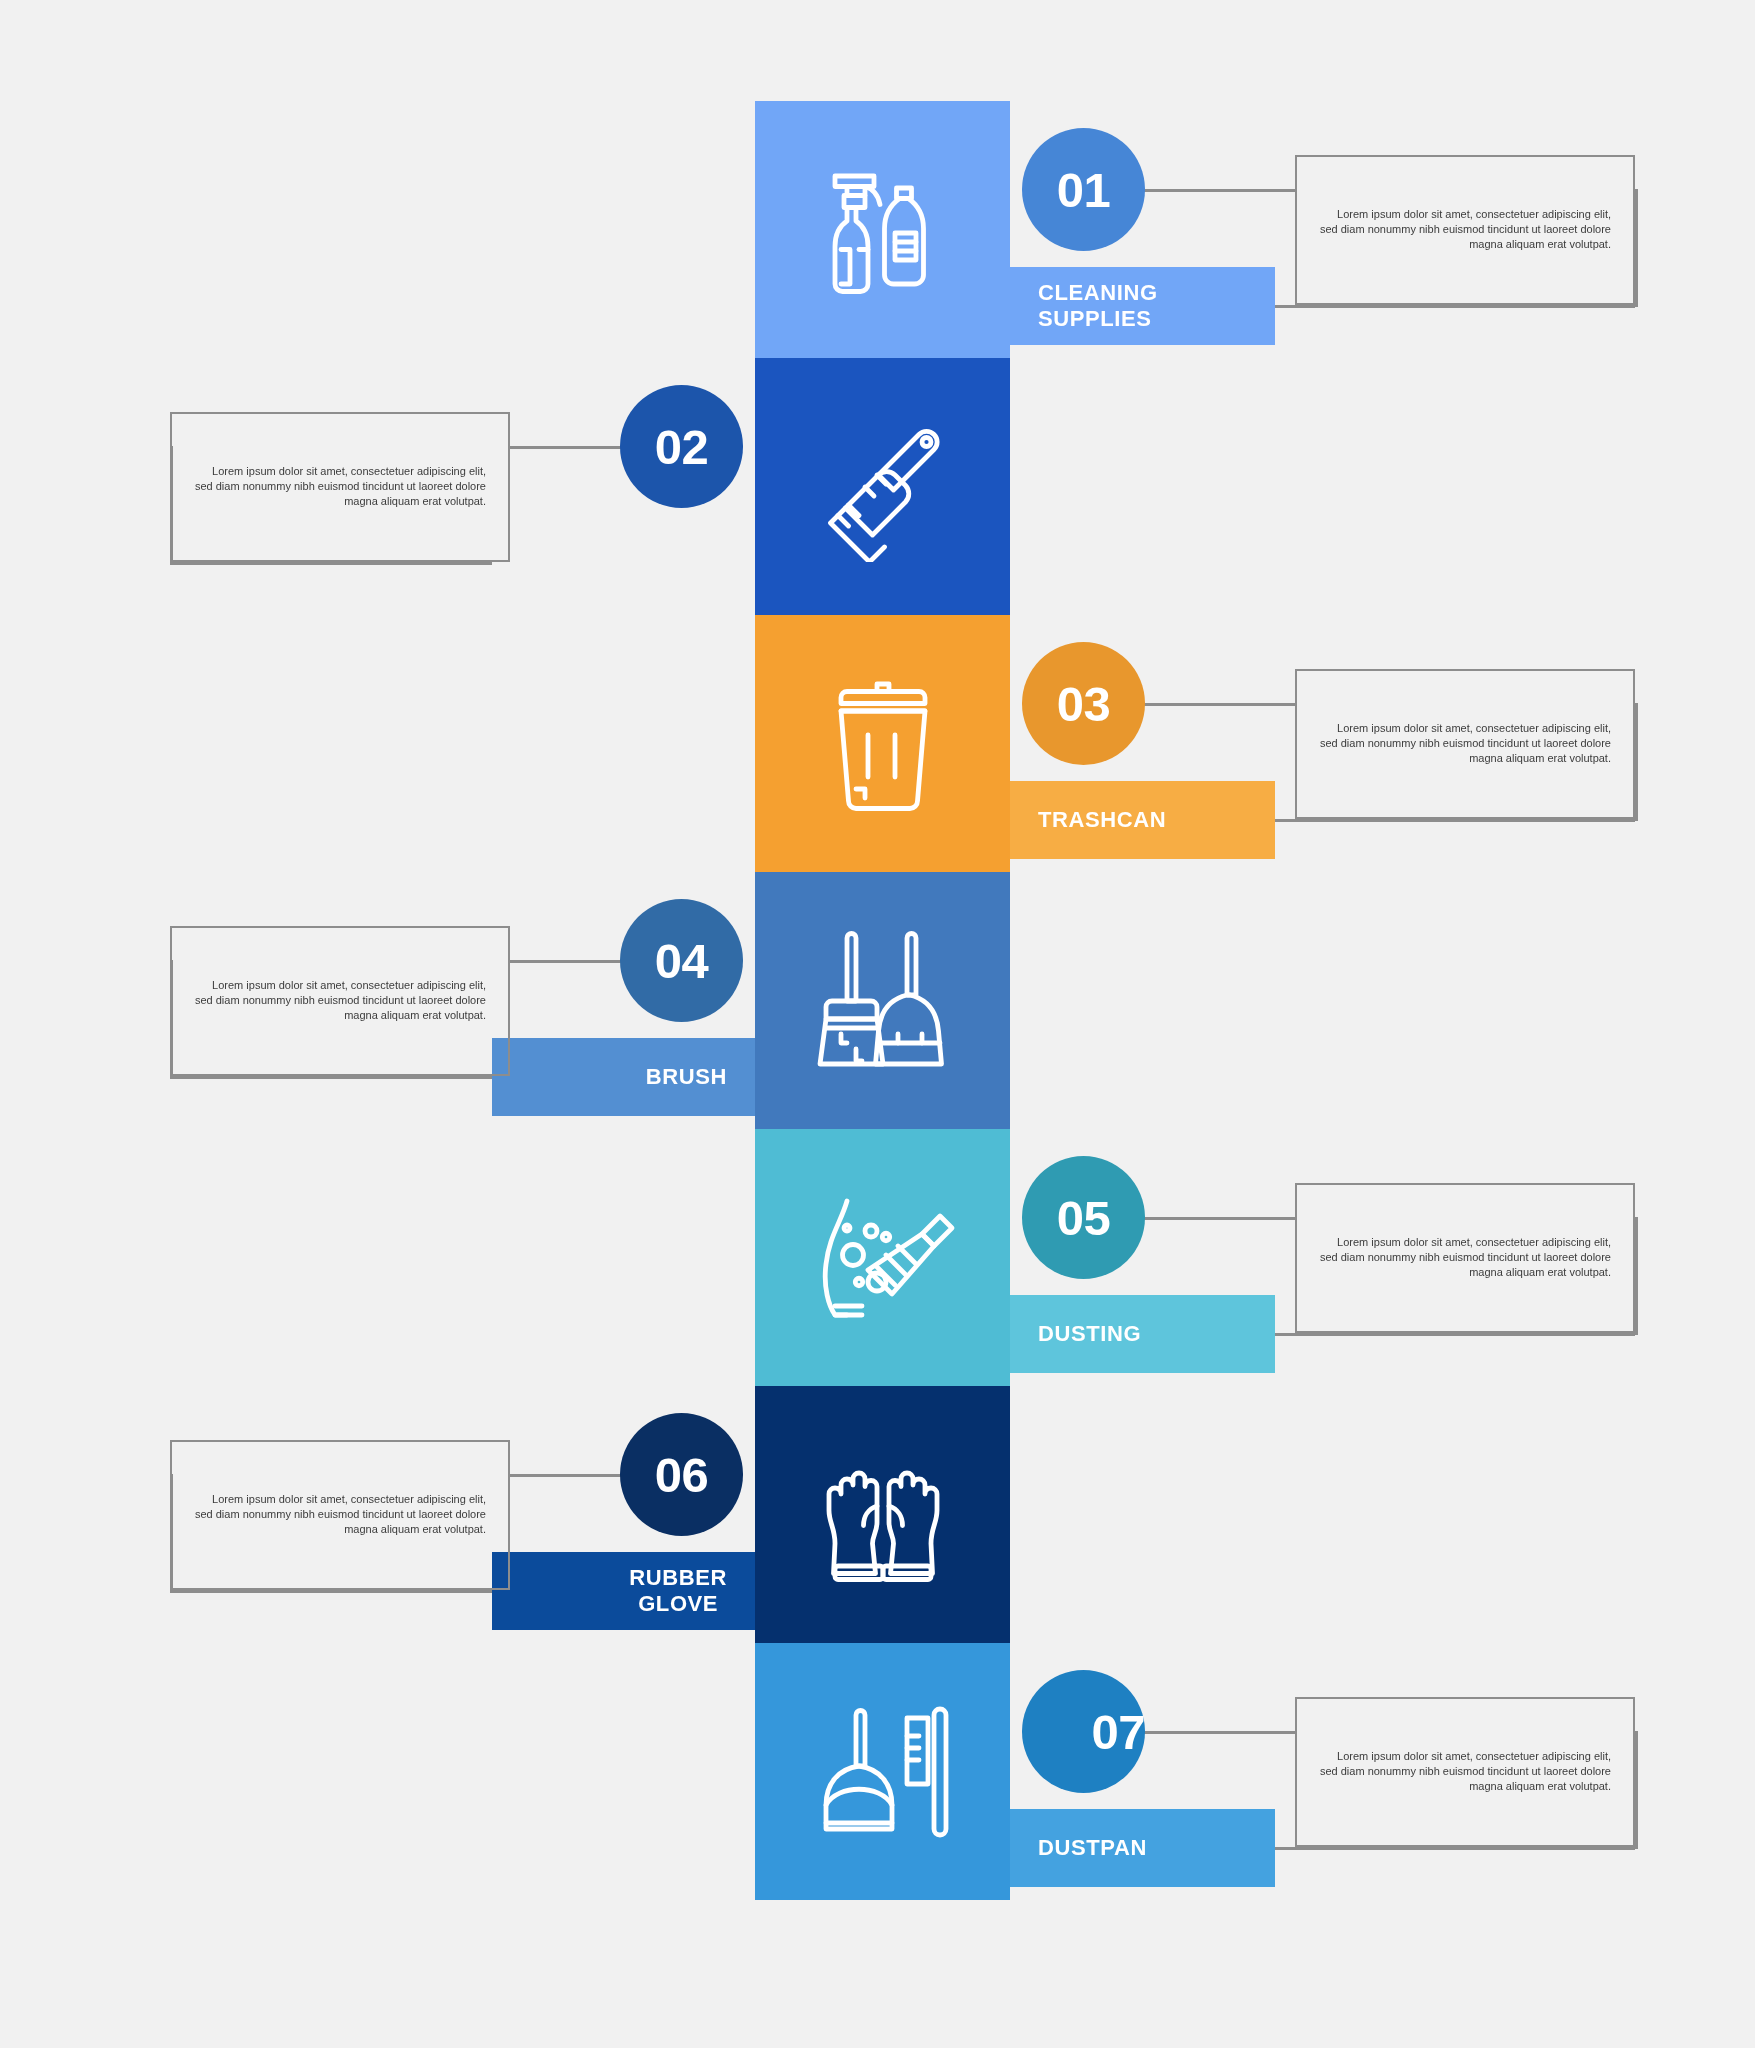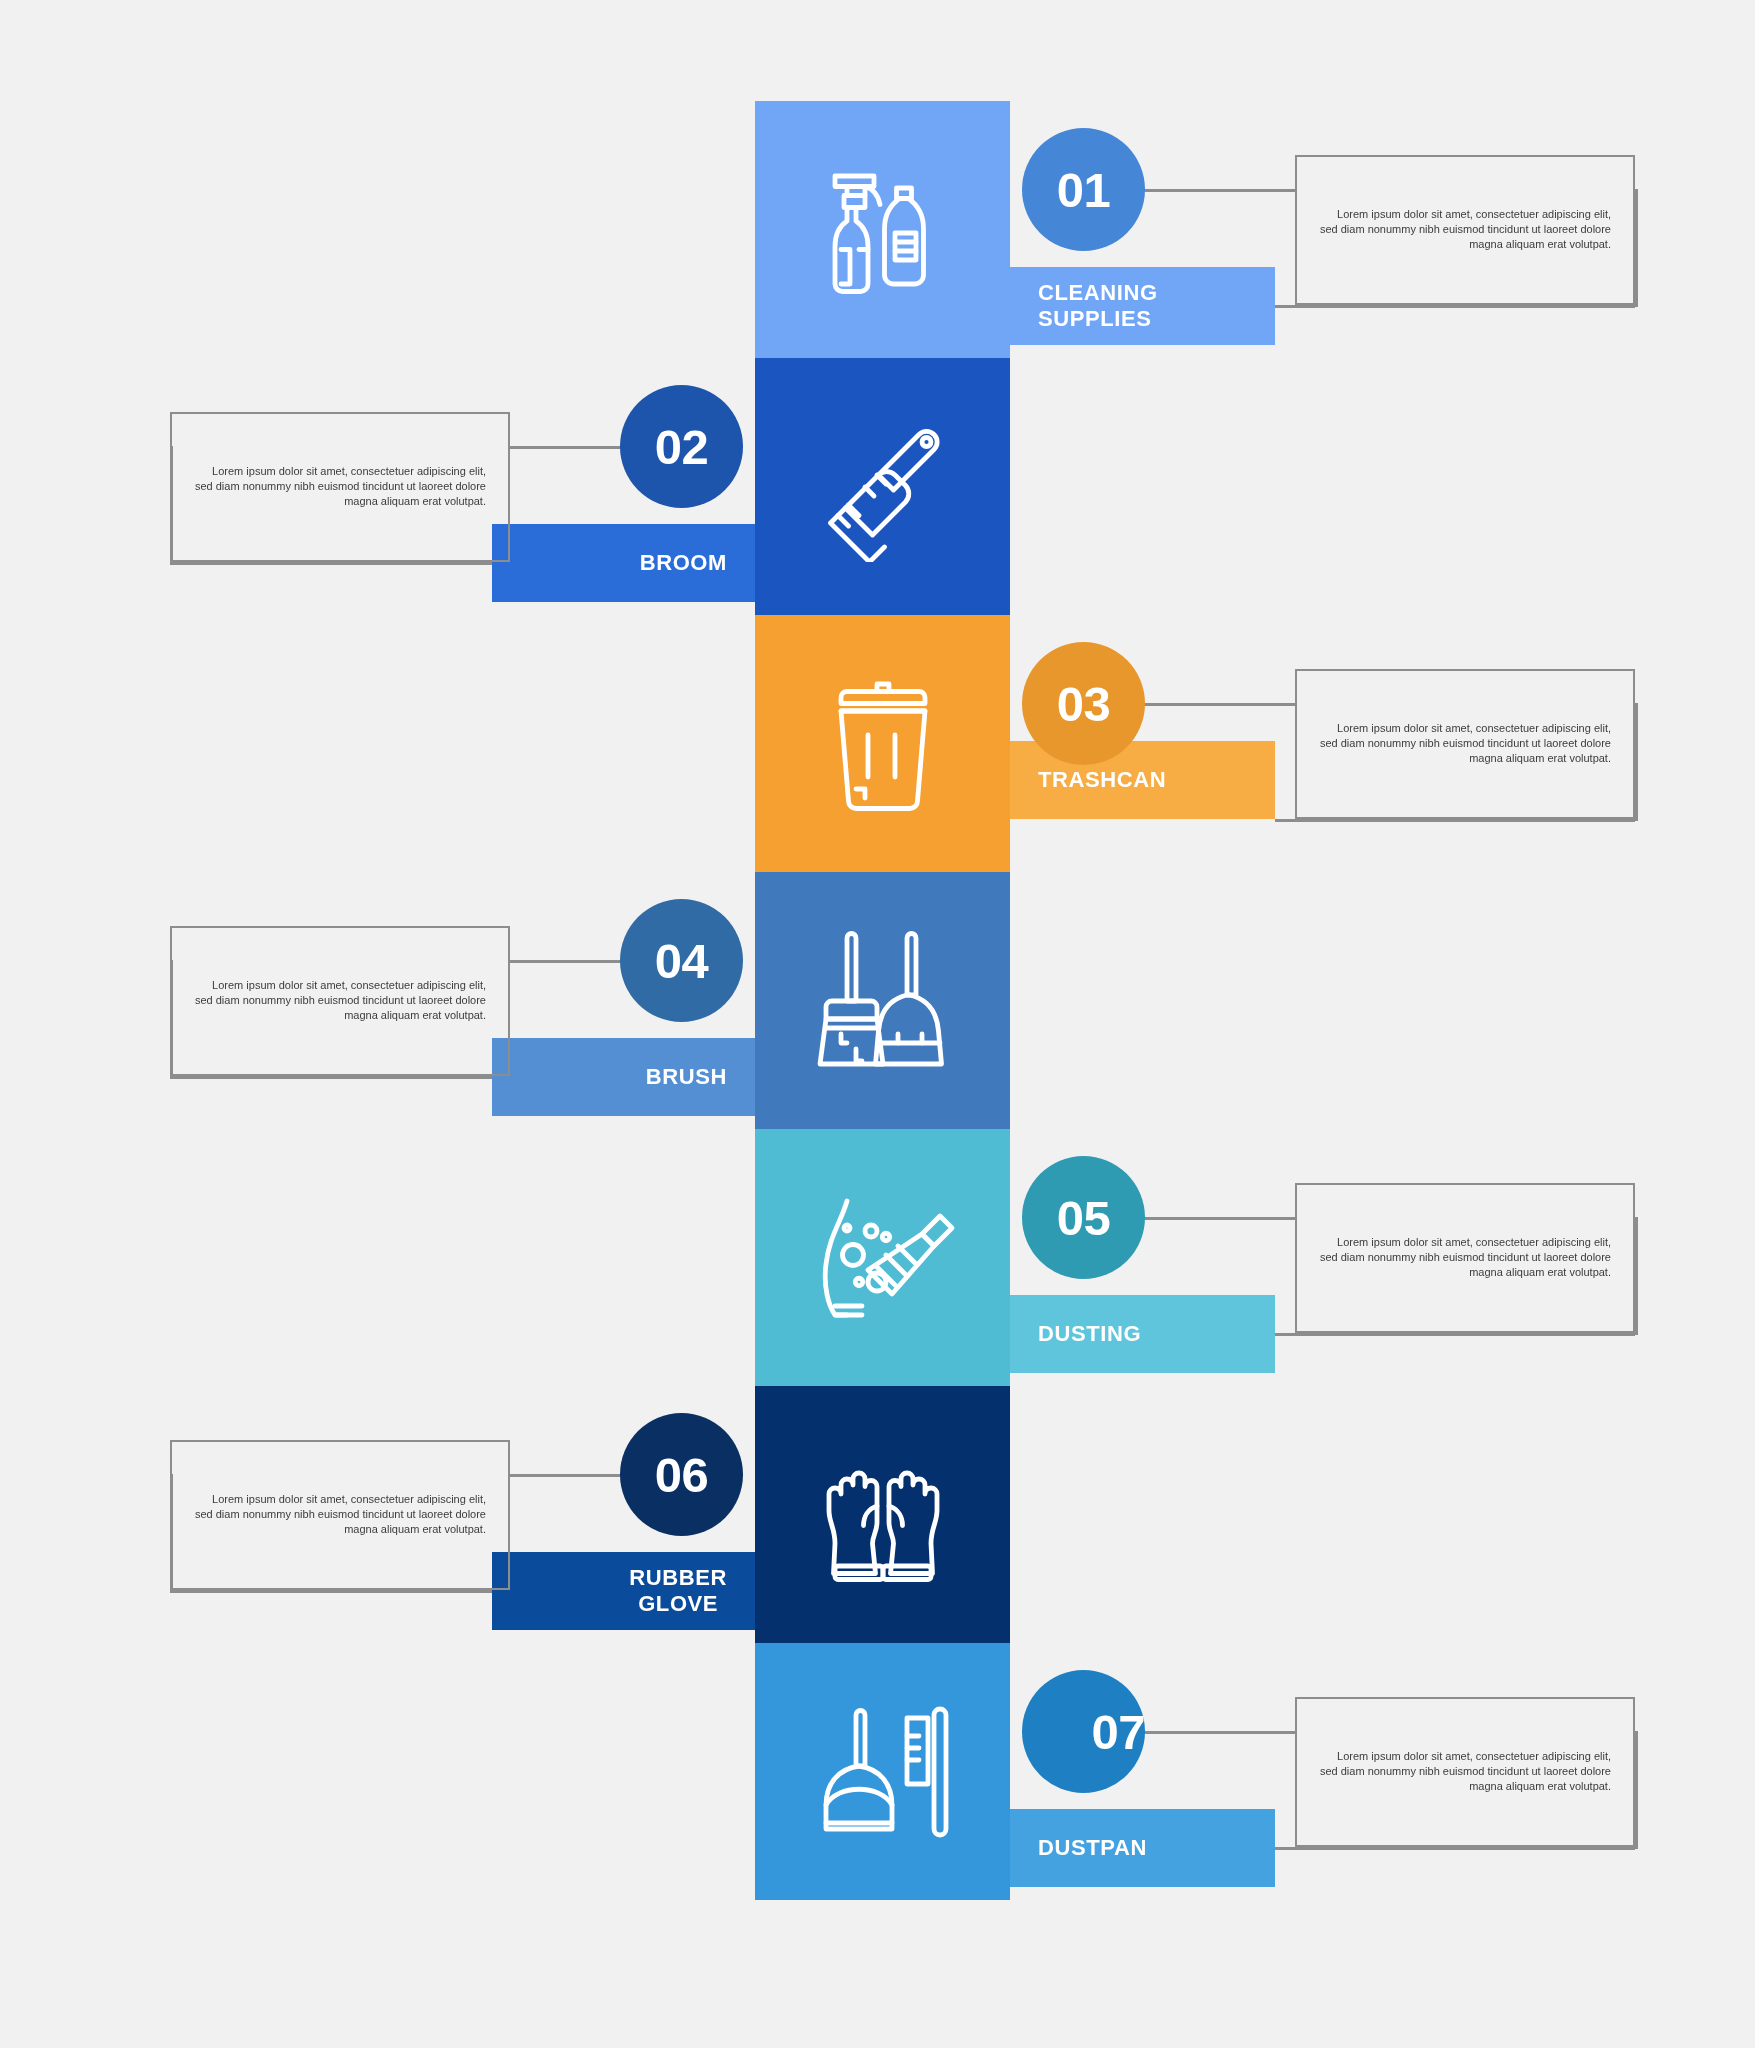--- a/index.html
+++ b/index.html
@@ -159,23 +159,20 @@
     <svg viewBox="0 0 100 100" fill="none" stroke="#ffffff" stroke-width="3.2" stroke-linecap="round" stroke-linejoin="round">
       <path d="M84 15 a7 7 0 0 1 0 10 l-27 27 -10 -10 27 -27 a7 7 0 0 1 10 0 z"></path>
       <circle cx="79" cy="20" r="3"></circle>
       <path d="M47 42 a8 8 0 0 1 11 0 l7 7 a8 8 0 0 1 0 11 l-22 22 -18 -18 z"></path>
       <path d="M25 64 l-10 10 26 26 10 -10"></path>
       <path d="M20 69 l7 7 M27 62 l7 7"></path>
       <path d="M38 50 l6 6 M46 42 l6 6"></path>
     </svg>
       </span>
     </div>
-    <div class="label-bar left" style="top: 524px; background: rgb(42, 108, 216);">
-      <span class="label-text">BROOM</span>
-    </div>
     <div class="badge" style="top: 385px; left: 620px; background: rgb(28, 85, 171);">
       <span class="badge-num">02</span>
     </div>
     <div class="desc-box left" style="top: 411.5px; left: 170px;">
       <div class="desc-text">Lorem ipsum dolor sit amet, consectetuer adipiscing elit, sed diam nonummy nibh euismod tincidunt ut laoreet dolore magna aliquam erat volutpat.</div>
     </div>
     <div class="conn" style="top: 445.5px; left: 510px; width: 116px;"></div>
     <div class="conn" style="top: 562px; left: 170px; width: 322px;"></div>
     <div class="conn-v" style="top: 445.5px; height: 118.5px; left: 170px;"></div>
     <div class="icon-tile" style="top: 615px; height: 257px; background: rgb(245, 160, 48);">
@@ -184,21 +181,21 @@
       <path d="M46 10 h8 v5 h-8 z"></path>
       <path d="M26 15 h48 a4 4 0 0 1 4 4 v4 h-56 v-4 a4 4 0 0 1 4 -4 z"></path>
       <path d="M22 28 h56 l-5 60 a5 5 0 0 1 -5 5 h-36 a5 5 0 0 1 -5 -5 z"></path>
       <path d="M22 28 h56"></path>
       <path d="M40 44 v28"></path>
       <path d="M58 44 v28"></path>
       <path d="M32 80 h6 v6"></path>
     </svg>
       </span>
     </div>
-    <div class="label-bar right" style="top: 741px; background: rgb(247, 173, 68);">
+    <div class="label-bar right" style="top: 781px; background: rgb(247, 173, 68);">
       <span class="label-text">TRASHCAN</span>
     </div>
     <div class="badge" style="top: 642px; left: 1022px; background: rgb(232, 151, 45);">
       <span class="badge-num">03</span>
     </div>
     <div class="desc-box right" style="top: 668.5px; left: 1295px;">
       <div class="desc-text">Lorem ipsum dolor sit amet, consectetuer adipiscing elit, sed diam nonummy nibh euismod tincidunt ut laoreet dolore magna aliquam erat volutpat.</div>
     </div>
     <div class="conn" style="top: 702.5px; left: 1139px; width: 156px;"></div>
     <div class="conn" style="top: 819px; left: 1275px; width: 360px;"></div>

